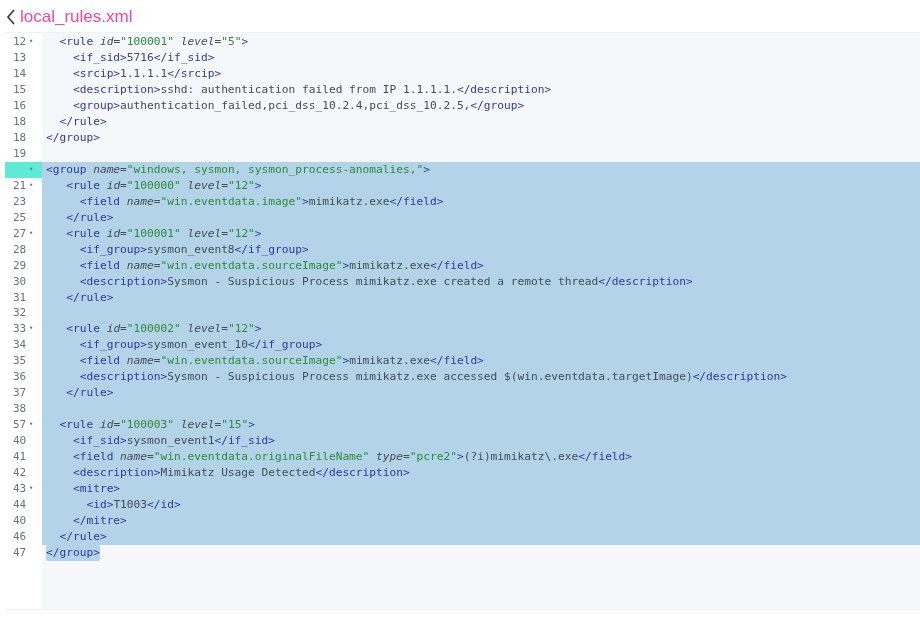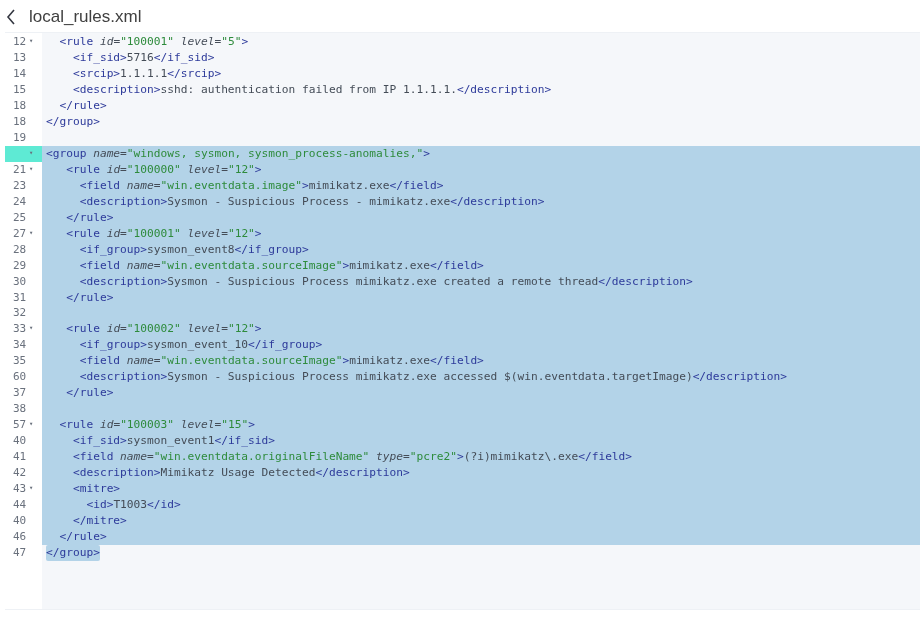--- a/index.html
+++ b/index.html
@@ -4,22 +4,22 @@
   <style>
     html, body { margin: 0; padding: 0; }
     body {
       width: 920px; height: 624px; overflow: hidden;
       background: #ffffff;
       font-family: "Liberation Sans", sans-serif;
       position: relative;
     }
     .header {
       position: absolute; left: 6px; top: 4px; height: 26px;
-      display: flex; align-items: center; gap: 13px;
-      color: #404040; font-size: 17px;
+      display: flex; align-items: center; gap: 4px;
+      color: #ec4899; font-size: 17px;
     }
     .back-icon { font-size: 18px; color: #343741; cursor: pointer; display: inline-block; width: 10px; }
     .back-icon svg { display: block; }
     .editor {
       position: absolute; left: 5px; top: 32px; width: 915px; height: 576px;
       border-top: 1px solid #eef1f5;
       border-bottom: 1px solid #eef1f5;
       background: #f5f7fa;
       overflow: hidden;
     }
@@ -61,38 +61,38 @@
   <span>local_rules.xml</span>
 </div>
 
 <div class="editor">
   <div class="gutter"></div>
   <div class="lines" id="lines">
       <div class="line"><div class="ln"><span>12</span><span class="fold">▾</span></div><div class="code"><span><span class="txt">  </span><span class="tag">&lt;rule </span><span class="attr">id=</span><span class="str">"100001"</span><span class="attr"> level=</span><span class="str">"5"</span><span class="tag">&gt;</span></span></div></div>
       <div class="line"><div class="ln"><span>13</span></div><div class="code"><span><span class="txt">    </span><span class="tag">&lt;if_sid&gt;</span><span class="txt">5716</span><span class="tag">&lt;/if_sid&gt;</span></span></div></div>
       <div class="line"><div class="ln"><span>14</span></div><div class="code"><span><span class="txt">    </span><span class="tag">&lt;srcip&gt;</span><span class="txt">1.1.1.1</span><span class="tag">&lt;/srcip&gt;</span></span></div></div>
       <div class="line"><div class="ln"><span>15</span></div><div class="code"><span><span class="txt">    </span><span class="tag">&lt;description&gt;</span><span class="txt">sshd: authentication failed from IP 1.1.1.1.</span><span class="tag">&lt;/description&gt;</span></span></div></div>
+      <div class="line"><div class="ln"><span>16</span></div><div class="code"><span><span class="txt">    </span><span class="tag">&lt;group&gt;</span><span class="txt">authentication_failed,pci_dss_10.2.4,pci_dss_10.2.5,</span><span class="tag">&lt;/group&gt;</span></span></div></div>
       <div class="line"><div class="ln"><span>18</span></div><div class="code"><span><span class="txt">  </span><span class="tag">&lt;/rule&gt;</span></span></div></div>
       <div class="line"><div class="ln"><span>18</span></div><div class="code"><span><span class="tag">&lt;/group&gt;</span></span></div></div>
       <div class="line"><div class="ln"><span>19</span></div><div class="code"><span></span></div></div>
       <div class="line"><div class="ln active"><span>20</span><span class="fold">▾</span></div><div class="code sel"><span><span class="tag">&lt;group </span><span class="attr">name=</span><span class="str">"windows, sysmon, sysmon_process-anomalies,"</span><span class="tag">&gt;</span></span></div></div>
       <div class="line"><div class="ln"><span>21</span><span class="fold">▾</span></div><div class="code sel"><span><span class="txt">   </span><span class="tag">&lt;rule </span><span class="attr">id=</span><span class="str">"100000"</span><span class="attr"> level=</span><span class="str">"12"</span><span class="tag">&gt;</span></span></div></div>
       <div class="line"><div class="ln"><span>23</span></div><div class="code sel"><span><span class="txt">     </span><span class="tag">&lt;field </span><span class="attr">name=</span><span class="str">"win.eventdata.image"</span><span class="tag">&gt;</span><span class="txt">mimikatz.exe</span><span class="tag">&lt;/field&gt;</span></span></div></div>
-      <div class="line"><div class="ln"><span>24</span></div><div class="code sel"><span><span class="txt">     </span><span class="tag">&lt;description&gt;</span><span class="txt">Sysmon - Suspicious Process - mimikatz.exe</span><span class="tag">&lt;/description&gt;</span></span></div></div>
       <div class="line"><div class="ln"><span>25</span></div><div class="code sel"><span><span class="txt">   </span><span class="tag">&lt;/rule&gt;</span></span></div></div>
       <div class="line"><div class="ln"><span>27</span><span class="fold">▾</span></div><div class="code sel"><span><span class="txt">   </span><span class="tag">&lt;rule </span><span class="attr">id=</span><span class="str">"100001"</span><span class="attr"> level=</span><span class="str">"12"</span><span class="tag">&gt;</span></span></div></div>
       <div class="line"><div class="ln"><span>28</span></div><div class="code sel"><span><span class="txt">     </span><span class="tag">&lt;if_group&gt;</span><span class="txt">sysmon_event8</span><span class="tag">&lt;/if_group&gt;</span></span></div></div>
       <div class="line"><div class="ln"><span>29</span></div><div class="code sel"><span><span class="txt">     </span><span class="tag">&lt;field </span><span class="attr">name=</span><span class="str">"win.eventdata.sourceImage"</span><span class="tag">&gt;</span><span class="txt">mimikatz.exe</span><span class="tag">&lt;/field&gt;</span></span></div></div>
       <div class="line"><div class="ln"><span>30</span></div><div class="code sel"><span><span class="txt">     </span><span class="tag">&lt;description&gt;</span><span class="txt">Sysmon - Suspicious Process mimikatz.exe created a remote thread</span><span class="tag">&lt;/description&gt;</span></span></div></div>
       <div class="line"><div class="ln"><span>31</span></div><div class="code sel"><span><span class="txt">   </span><span class="tag">&lt;/rule&gt;</span></span></div></div>
       <div class="line"><div class="ln"><span>32</span></div><div class="code sel"><span></span></div></div>
       <div class="line"><div class="ln"><span>33</span><span class="fold">▾</span></div><div class="code sel"><span><span class="txt">   </span><span class="tag">&lt;rule </span><span class="attr">id=</span><span class="str">"100002"</span><span class="attr"> level=</span><span class="str">"12"</span><span class="tag">&gt;</span></span></div></div>
       <div class="line"><div class="ln"><span>34</span></div><div class="code sel"><span><span class="txt">     </span><span class="tag">&lt;if_group&gt;</span><span class="txt">sysmon_event_10</span><span class="tag">&lt;/if_group&gt;</span></span></div></div>
       <div class="line"><div class="ln"><span>35</span></div><div class="code sel"><span><span class="txt">     </span><span class="tag">&lt;field </span><span class="attr">name=</span><span class="str">"win.eventdata.sourceImage"</span><span class="tag">&gt;</span><span class="txt">mimikatz.exe</span><span class="tag">&lt;/field&gt;</span></span></div></div>
-      <div class="line"><div class="ln"><span>60</span></div><div class="code sel"><span><span class="txt">     </span><span class="tag">&lt;description&gt;</span><span class="txt">Sysmon - Suspicious Process mimikatz.exe accessed $(win.eventdata.targetImage)</span><span class="tag">&lt;/description&gt;</span></span></div></div>
+      <div class="line"><div class="ln"><span>36</span></div><div class="code sel"><span><span class="txt">     </span><span class="tag">&lt;description&gt;</span><span class="txt">Sysmon - Suspicious Process mimikatz.exe accessed $(win.eventdata.targetImage)</span><span class="tag">&lt;/description&gt;</span></span></div></div>
       <div class="line"><div class="ln"><span>37</span></div><div class="code sel"><span><span class="txt">   </span><span class="tag">&lt;/rule&gt;</span></span></div></div>
       <div class="line"><div class="ln"><span>38</span></div><div class="code sel"><span></span></div></div>
       <div class="line"><div class="ln"><span>57</span><span class="fold">▾</span></div><div class="code sel"><span><span class="txt">  </span><span class="tag">&lt;rule </span><span class="attr">id=</span><span class="str">"100003"</span><span class="attr"> level=</span><span class="str">"15"</span><span class="tag">&gt;</span></span></div></div>
       <div class="line"><div class="ln"><span>40</span></div><div class="code sel"><span><span class="txt">    </span><span class="tag">&lt;if_sid&gt;</span><span class="txt">sysmon_event1</span><span class="tag">&lt;/if_sid&gt;</span></span></div></div>
       <div class="line"><div class="ln"><span>41</span></div><div class="code sel"><span><span class="txt">    </span><span class="tag">&lt;field </span><span class="attr">name=</span><span class="str">"win.eventdata.originalFileName"</span><span class="attr"> type=</span><span class="str">"pcre2"</span><span class="tag">&gt;</span><span class="txt">(?i)mimikatz\.exe</span><span class="tag">&lt;/field&gt;</span></span></div></div>
       <div class="line"><div class="ln"><span>42</span></div><div class="code sel"><span><span class="txt">    </span><span class="tag">&lt;description&gt;</span><span class="txt">Mimikatz Usage Detected</span><span class="tag">&lt;/description&gt;</span></span></div></div>
       <div class="line"><div class="ln"><span>43</span><span class="fold">▾</span></div><div class="code sel"><span><span class="txt">    </span><span class="tag">&lt;mitre&gt;</span></span></div></div>
       <div class="line"><div class="ln"><span>44</span></div><div class="code sel"><span><span class="txt">      </span><span class="tag">&lt;id&gt;</span><span class="txt">T1003</span><span class="tag">&lt;/id&gt;</span></span></div></div>
       <div class="line"><div class="ln"><span>40</span></div><div class="code sel"><span><span class="txt">    </span><span class="tag">&lt;/mitre&gt;</span></span></div></div>
       <div class="line"><div class="ln"><span>46</span></div><div class="code sel"><span><span class="txt">  </span><span class="tag">&lt;/rule&gt;</span></span></div></div>

